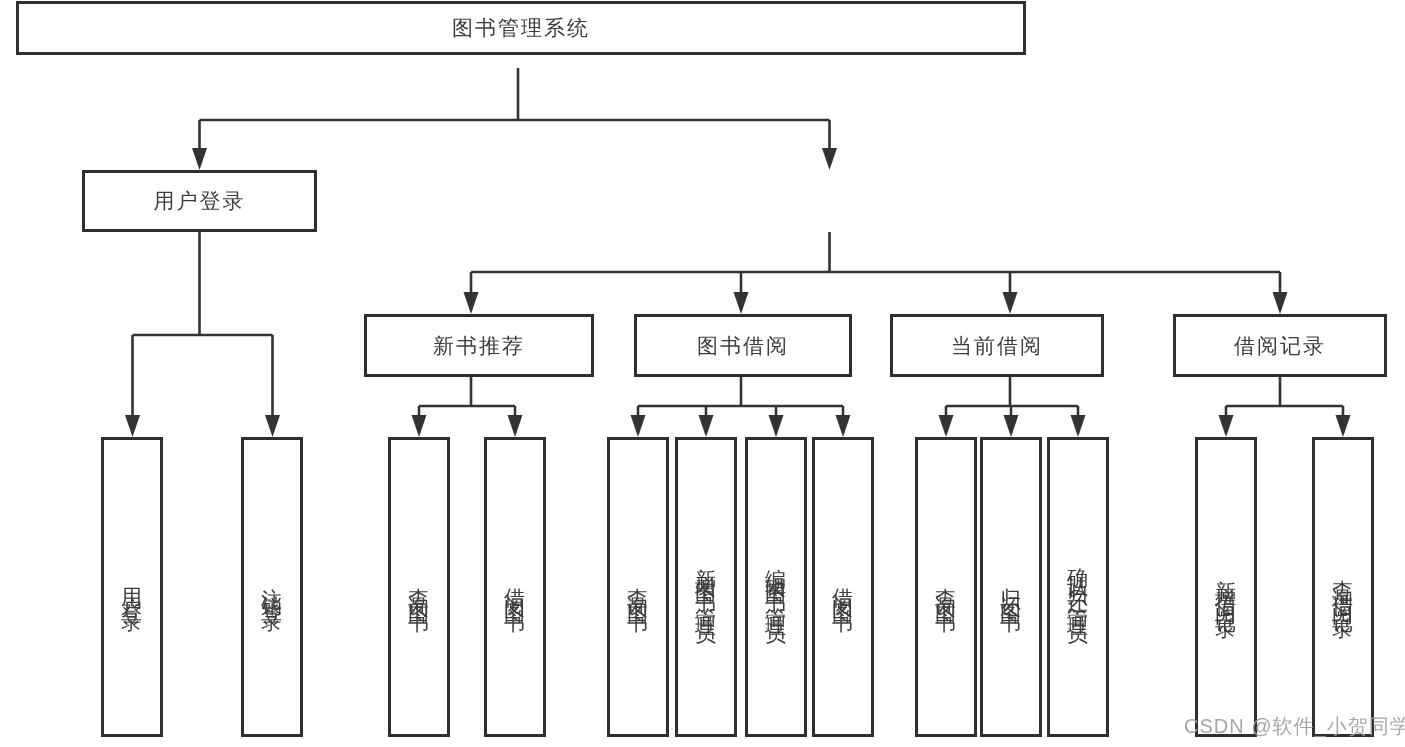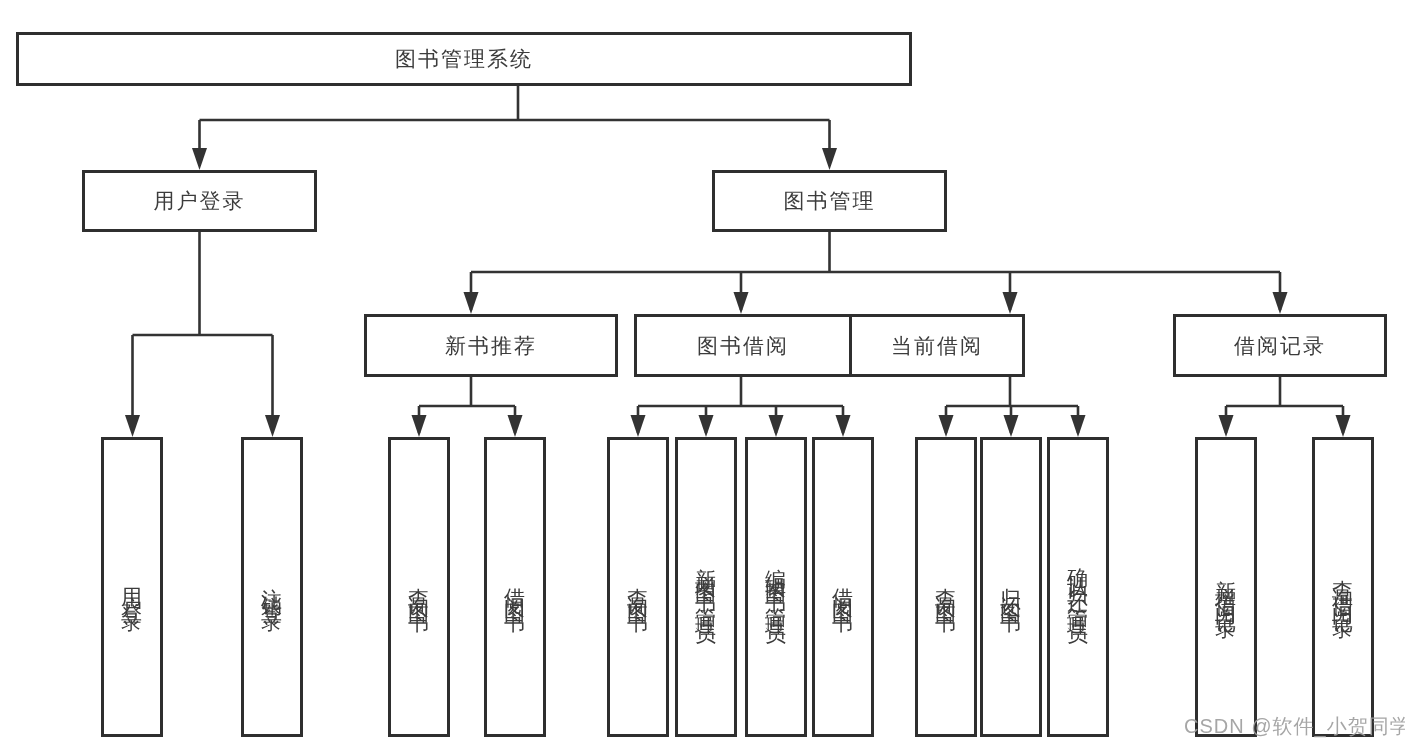--- a/index.html
+++ b/index.html
@@ -85,28 +85,27 @@
       <polygon points="768.5,415 783.5,415 776,437"></polygon>
       <polygon points="835.5,415 850.5,415 843,437"></polygon>
       <polygon points="938.5,415 953.5,415 946,437"></polygon>
       <polygon points="1003.5,415 1018.5,415 1011,437"></polygon>
       <polygon points="1070.5,415 1085.5,415 1078,437"></polygon>
       <polygon points="1218.5,415 1233.5,415 1226,437"></polygon>
       <polygon points="1335.5,415 1350.5,415 1343,437"></polygon>
     </g>
   </svg>
 
-  <div class="box" style="left:16px;top:32px;width:896px;height:54px">图书管理系统</div>
+  <div class="box" style="left:16px;top:1px;width:1010px;height:54px">图书管理系统</div>
 
   <div class="box" style="left:82px;top:170px;width:235px;height:62px">用户登录</div>
-  <div class="box" style="left:712px;top:170px;width:235px;height:62px">图书管理</div>
 
-  <div class="box" style="left:364px;top:314px;width:254px;height:63px">新书推荐</div>
+  <div class="box" style="left:364px;top:314px;width:230px;height:63px">新书推荐</div>
   <div class="box" style="left:634px;top:314px;width:218px;height:63px">图书借阅</div>
-  <div class="box" style="left:849px;top:314px;width:176px;height:63px">当前借阅</div>
+  <div class="box" style="left:890px;top:314px;width:214px;height:63px">当前借阅</div>
   <div class="box" style="left:1173px;top:314px;width:214px;height:63px">借阅记录</div>
 
   <div class="box leaf" style="left:101px;top:437px;width:62px;height:300px">用户登录</div>
   <div class="box leaf" style="left:241px;top:437px;width:62px;height:300px">注销登录</div>
 
   <div class="box leaf" style="left:388px;top:437px;width:62px;height:300px">查询图书</div>
   <div class="box leaf" style="left:484px;top:437px;width:62px;height:300px">借阅图书</div>
 
   <div class="box leaf" style="left:607px;top:437px;width:62px;height:300px">查询图书</div>
   <div class="box leaf" style="left:675px;top:437px;width:62px;height:300px">新增图书（管理员）</div>

